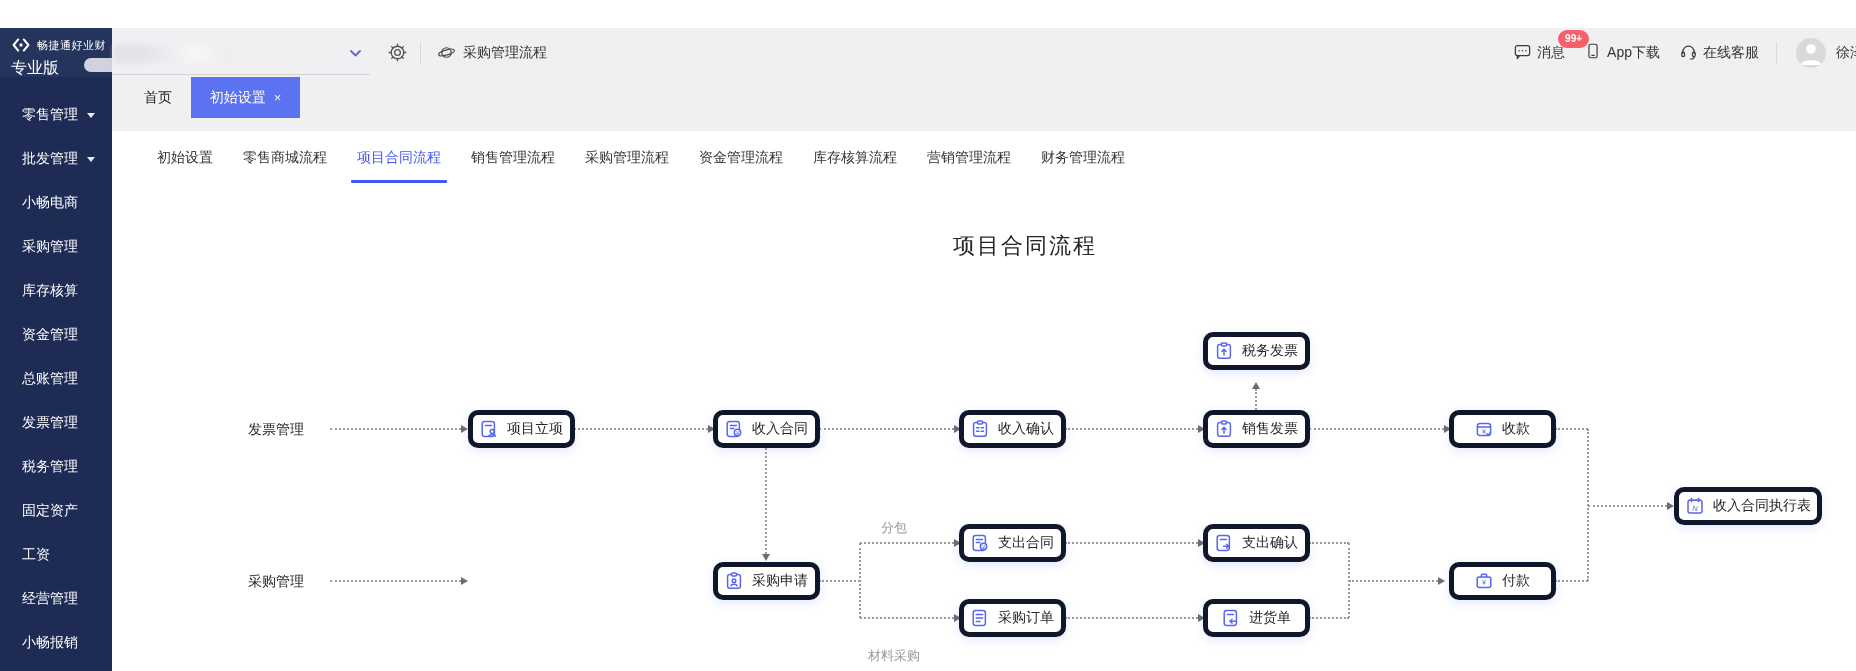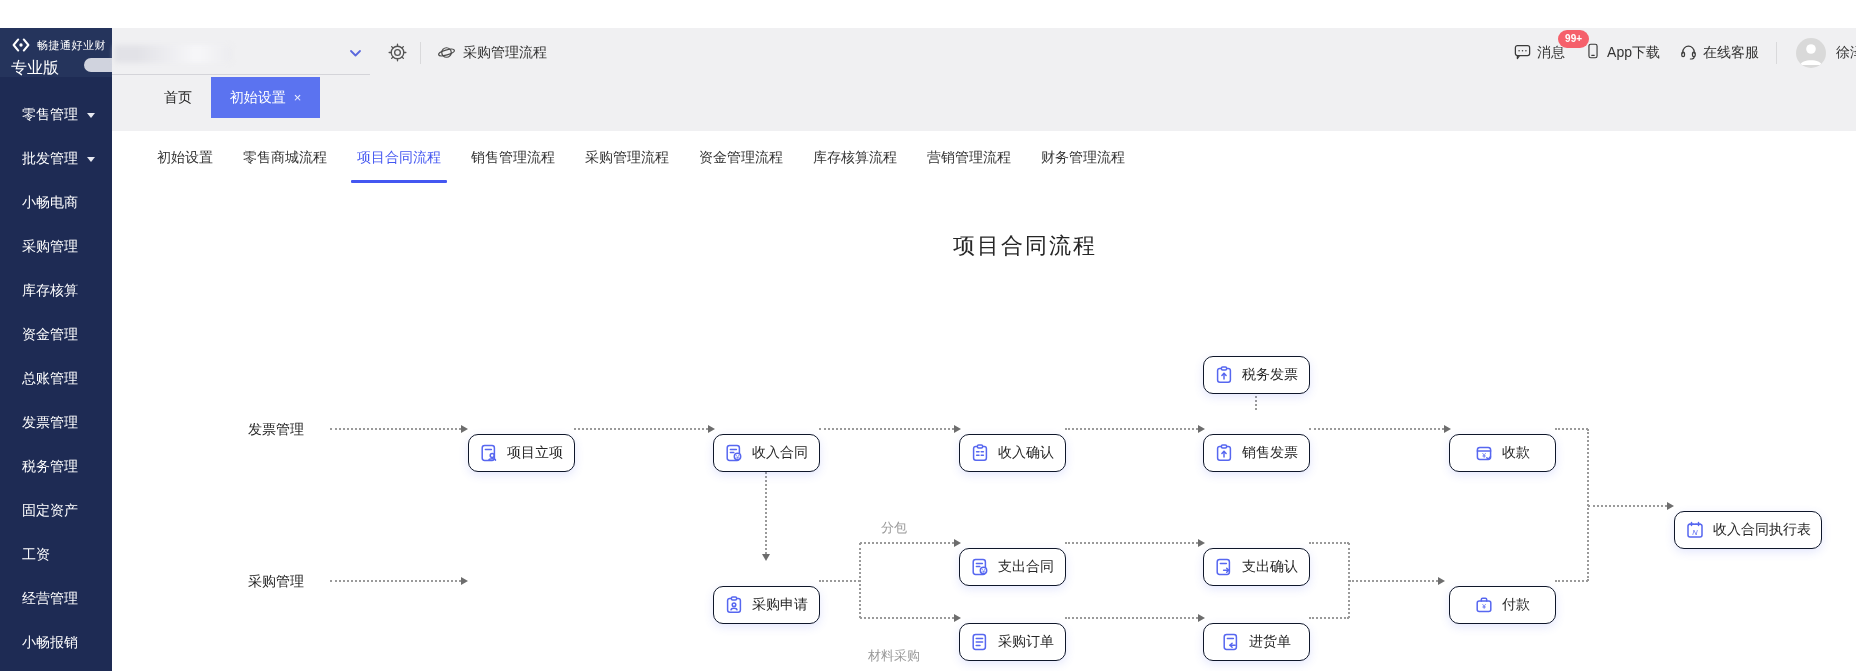--- a/index.html
+++ b/index.html
@@ -29,39 +29,39 @@
   .icon-btn{display:flex;align-items:center;justify-content:center;cursor:pointer;}
   .gear-btn{margin-left:18px;}
   .hdr-divider{width:1px;height:22px;background:#d9d9db;margin:0 16px 0 13px;}
   .demo-link{display:flex;align-items:center;gap:7px;font-size:14px;color:#333;cursor:pointer;}
   .header-right{margin-left:auto;display:flex;align-items:center;gap:19px;font-size:14px;color:#333;}
   .hicon-item{display:flex;align-items:center;gap:5px;position:relative;cursor:pointer;white-space:nowrap;}
   .badge{position:absolute;top:-12px;right:-24px;background:#f5606b;color:#fff;font-size:10px;font-weight:bold;line-height:1;padding:4px 7px;border-radius:9px;}
   .avatar{width:30px;height:30px;border-radius:50%;background:#d9d9d9;overflow:hidden;flex:0 0 30px;}
   .username{width:30px;overflow:hidden;white-space:nowrap;margin-left:-9px;margin-right:-10px;}
 
-  .tab-row{height:41px;display:flex;align-items:center;padding-left:36px;}
+  .tab-row{height:41px;display:flex;align-items:center;padding-left:16px;}
   .tab{height:41px;display:flex;align-items:center;justify-content:center;font-size:14px;color:#262626;cursor:pointer;gap:8px;}
   .tab.home{width:60px;}
   .tab.active{width:109px;background:#5b73f0;color:#fff;margin-left:3px;}
   .tab-close{font-size:13px;opacity:.9;}
 
   .content{position:absolute;left:0;top:103px;width:1744px;height:540px;background:#fff;}
   .subtab-row{height:52px;display:flex;align-items:center;padding-left:45px;position:relative;}
   .subtab{font-size:14px;color:#333;margin-right:30px;height:52px;line-height:52px;position:relative;cursor:pointer;white-space:nowrap;}
   .subtab.active{color:#4457f1;}
   .subtab.active::after{content:"";position:absolute;left:-6px;right:-6px;bottom:0;height:3px;background:#4457f1;border-radius:1px;}
   .subtab-right{position:absolute;right:6px;top:0;height:52px;display:flex;align-items:center;gap:8px;font-size:13px;color:#595959;}
   .subtab-right .vdivider{width:1px;height:14px;background:#c9c9c9;}
   .subtab-right .hitem{display:flex;align-items:center;gap:4px;cursor:pointer;}
 
   
   .flow-canvas{position:absolute;left:0;top:0;width:1744px;height:540px;}
   .flow-title{position:absolute;left:913px;top:100px;transform:translateX(-50%);font-size:22px;color:#262626;font-weight:500;letter-spacing:2px;white-space:nowrap;}
-  .flow-node{position:absolute;height:38px;background:#fff;border:1px solid #0f172a;border-radius:10px;box-shadow:0 3px 10px rgba(84,104,240,.16);display:flex;align-items:center;justify-content:center;gap:8px;font-size:14px;color:#262626;font-weight:500;cursor:pointer;white-space:nowrap;margin-top:24px;}
+  .flow-node{position:absolute;height:38px;background:#fff;border:5px solid #0f172a;border-radius:10px;box-shadow:0 3px 10px rgba(84,104,240,.16);display:flex;align-items:center;justify-content:center;gap:8px;font-size:14px;color:#262626;font-weight:500;cursor:pointer;white-space:nowrap;}
   .node-icon{width:20px;height:20px;flex:0 0 20px;}
   .row-label{position:absolute;font-size:14px;color:#262626;font-weight:500;line-height:20px;}
   .edge-label{position:absolute;font-size:13px;color:#999;line-height:15px;white-space:nowrap;}
   .edge-h{position:absolute;border-top:2px dotted #9a9a9a;}
   .edge-v{position:absolute;border-left:2px dotted #9a9a9a;}
   .arr{position:absolute;width:0;height:0;}
   .arr.right{border-top:4.5px solid transparent;border-bottom:4.5px solid transparent;border-left:7px solid #6d6d6d;}
   .arr.down{border-left:4.5px solid transparent;border-right:4.5px solid transparent;border-top:7px solid #6d6d6d;}
   .arr.up{border-left:4.5px solid transparent;border-right:4.5px solid transparent;border-bottom:7px solid #6d6d6d;}
 </style>

